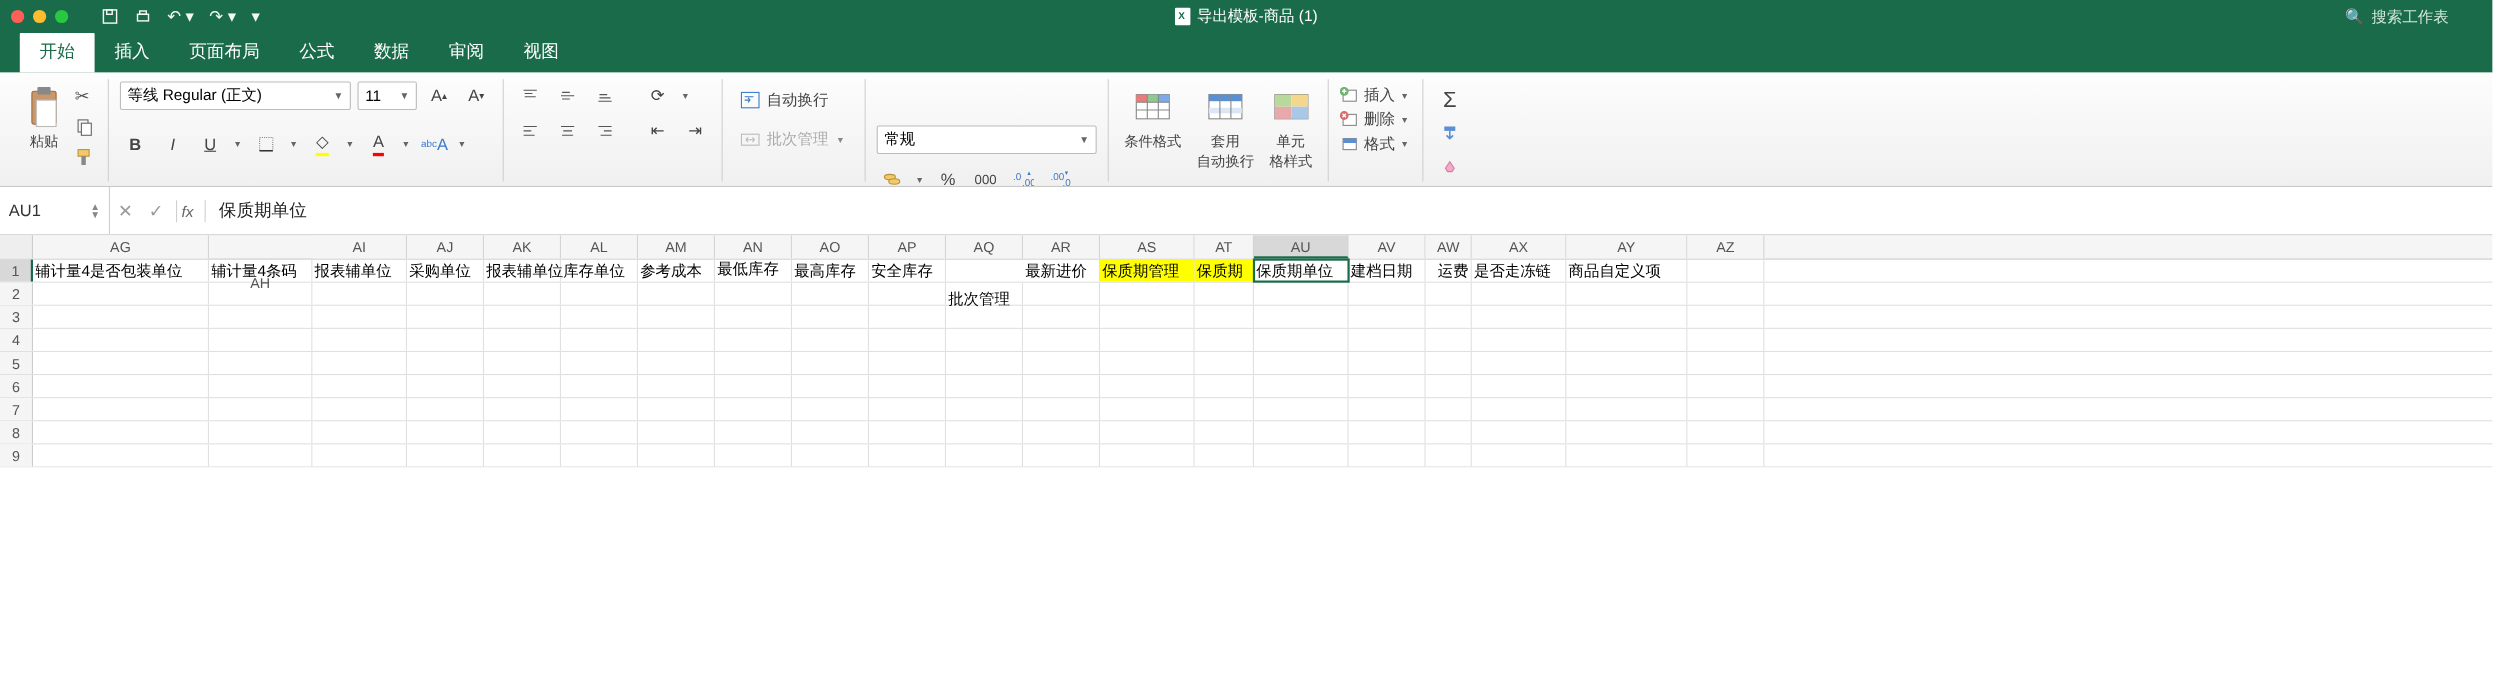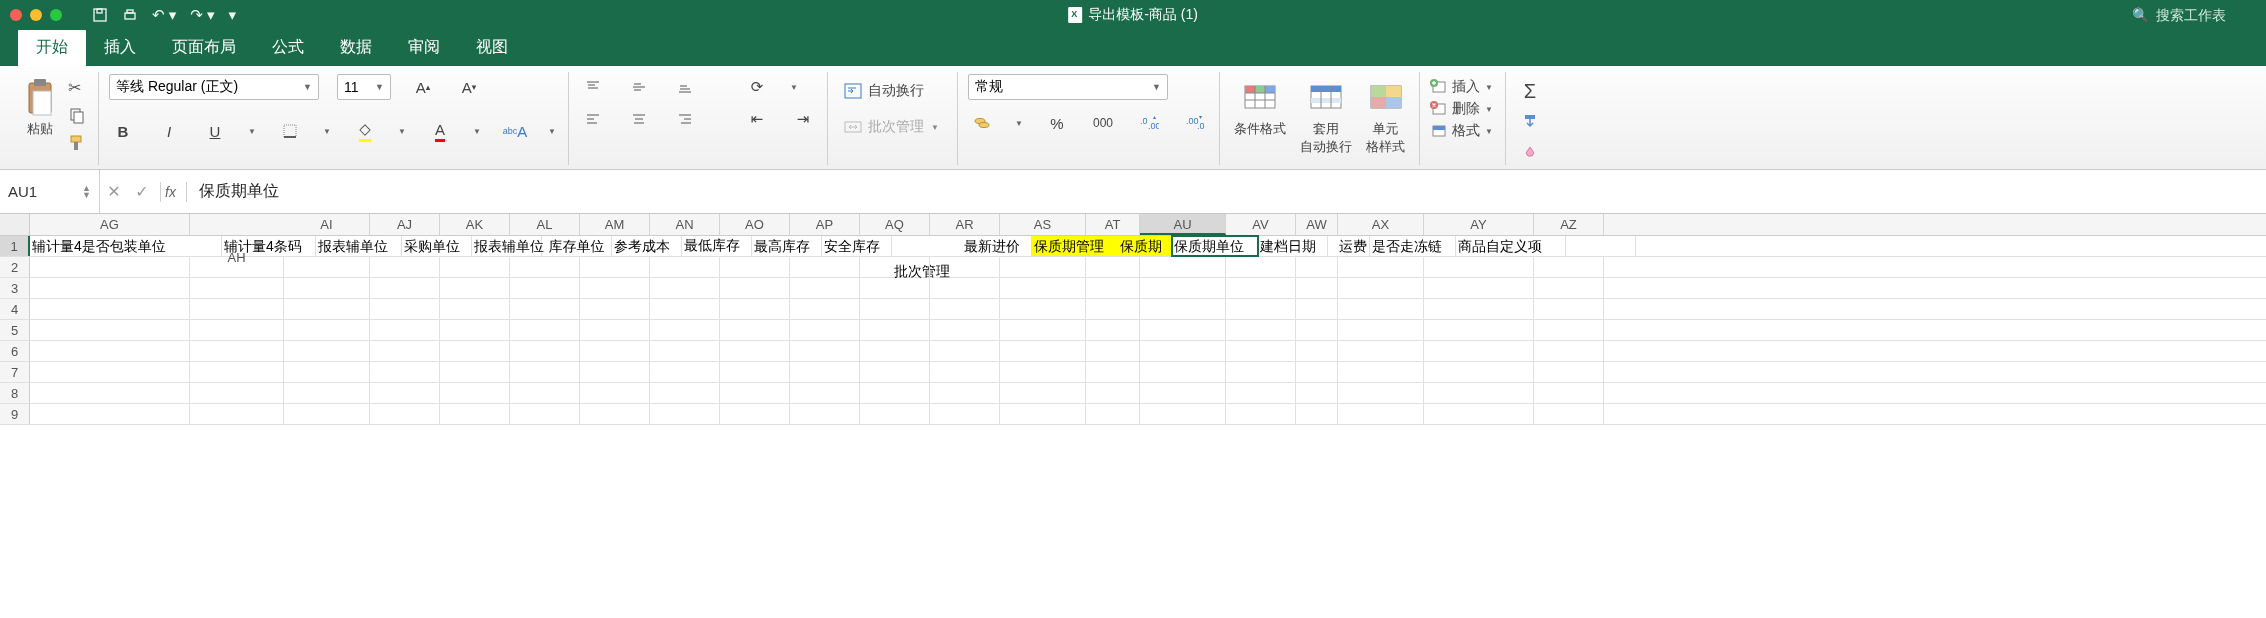--- a/index.html
+++ b/index.html
@@ -32,21 +32,21 @@
   .ribbon-group.no-border { border-right: none; }
   .group-content { display: flex; align-items: flex-start; gap: 6px; flex: 1; }
   
   .big-btn { display: flex; flex-direction: column; align-items: center; gap: 2px; padding: 2px 4px; cursor: pointer; }
   .big-btn-icon { width: 36px; height: 42px; display: flex; align-items: center; justify-content: center; font-size: 30px; }
   .big-btn-label { font-size: 13px; color: #444; }
   
   .small-stack { display: flex; flex-direction: column; gap: 8px; justify-content: center; padding-top: 4px; }
   .small-icon { width: 20px; height: 20px; font-size: 16px; color: #555; cursor: pointer; }
   
-  .row { display: flex; align-items: center; gap: 18px; }
+  .row { display: flex; align-items: center; gap: 6px; }
   .font-row1 { margin-bottom: 8px; }
   .combo { border: 1px solid #bcbcbc; background: #fff; height: 26px; display: flex; align-items: center; padding: 0 6px; font-size: 14px; justify-content: space-between; border-radius: 2px; }
   .combo-arrow { font-size: 9px; color: #666; margin-left: 6px; }
   .font-name-combo { width: 210px; }
   .font-size-combo { width: 54px; }
   .btn-sq { width: 28px; height: 26px; border: 1px solid transparent; display: inline-flex; align-items: center; justify-content: center; cursor: pointer; font-size: 15px; color: #444; border-radius: 2px; }
   .split-arrow { font-size: 8px; color: #666; margin-left: 1px; width: 10px; }
   .underline-color { border-bottom: 3px solid #ffff00; padding-bottom: 1px; }
   .font-color { border-bottom: 3px solid #ff0000; padding-bottom: 1px; }
   
@@ -285,21 +285,21 @@
             </svg>
           </span>
         <span>批次管理</span>
         <span class="split-arrow dim-icon">▼</span>
       </div>
     </div>
   </div>
 
   <div class="ribbon-group">
     <div class="group-content" style="flex-direction:column;gap:10px;">
-      <div class="combo" style="width:200px;">
+      <div class="combo" style="width:200px;margin-top:40px;">
         <span>常规</span>
         <span class="combo-arrow">▼</span>
       </div>
       <div class="row">
         <span class="btn-sq" style="color:#d4a843">
           <svg width="18" height="16" viewBox="0 0 18 16">
               <ellipse cx="7" cy="6" rx="5" ry="2.5" fill="#f4c968" stroke="#b8923f"></ellipse>
               <ellipse cx="11" cy="10" rx="5" ry="2.5" fill="#f4c968" stroke="#b8923f"></ellipse>
             </svg>
         </span>
@@ -462,26 +462,26 @@
       <div class="col-header selected" style="width: 86px;">AU</div>
       <div class="col-header" style="width: 70px;">AV</div>
       <div class="col-header" style="width: 42px;">AW</div>
       <div class="col-header" style="width: 86px;">AX</div>
       <div class="col-header" style="width: 110px;">AY</div>
       <div class="col-header" style="width: 70px;">AZ</div>
     </div>
   <div id="grid-rows">
       <div class="grid-row">
         <div class="row-header selected">1</div>
-        <div class="cell header-cell" style="width: 192px;">辅计量4是否包装单位</div>
+        <div class="cell header-cell" style="width: 160px;">辅计量4是否包装单位</div>
         <div class="cell header-cell" style="width: 94px;">辅计量4条码</div>
         <div class="cell header-cell" style="width: 86px;">报表辅单位</div>
         <div class="cell header-cell" style="width: 70px;">采购单位</div>
         <div class="cell header-cell" style="width: 70px;">报表辅单位</div>
-        <div class="cell header-cell" style="width: 70px; text-align: center;">库存单位</div>
+        <div class="cell header-cell" style="width: 70px;">库存单位</div>
         <div class="cell header-cell" style="width: 70px;">参考成本</div>
         <div class="cell header-cell" style="width: 70px; font-family: Liberation Mono, monospace;">最低库存</div>
         <div class="cell header-cell" style="width: 70px;">最高库存</div>
         <div class="cell header-cell" style="width: 70px;">安全库存</div>
         <div class="cell header-cell highlight-yellow" style="width: 70px; margin-top: 25px;">批次管理</div>
         <div class="cell header-cell" style="width: 70px;">最新进价</div>
         <div class="cell header-cell highlight-yellow" style="width: 86px;">保质期管理</div>
         <div class="cell header-cell highlight-yellow" style="width: 54px;">保质期</div>
         <div class="cell header-cell selected-cell" style="width: 86px;">保质期单位</div>
         <div class="cell header-cell" style="width: 70px;">建档日期</div>

